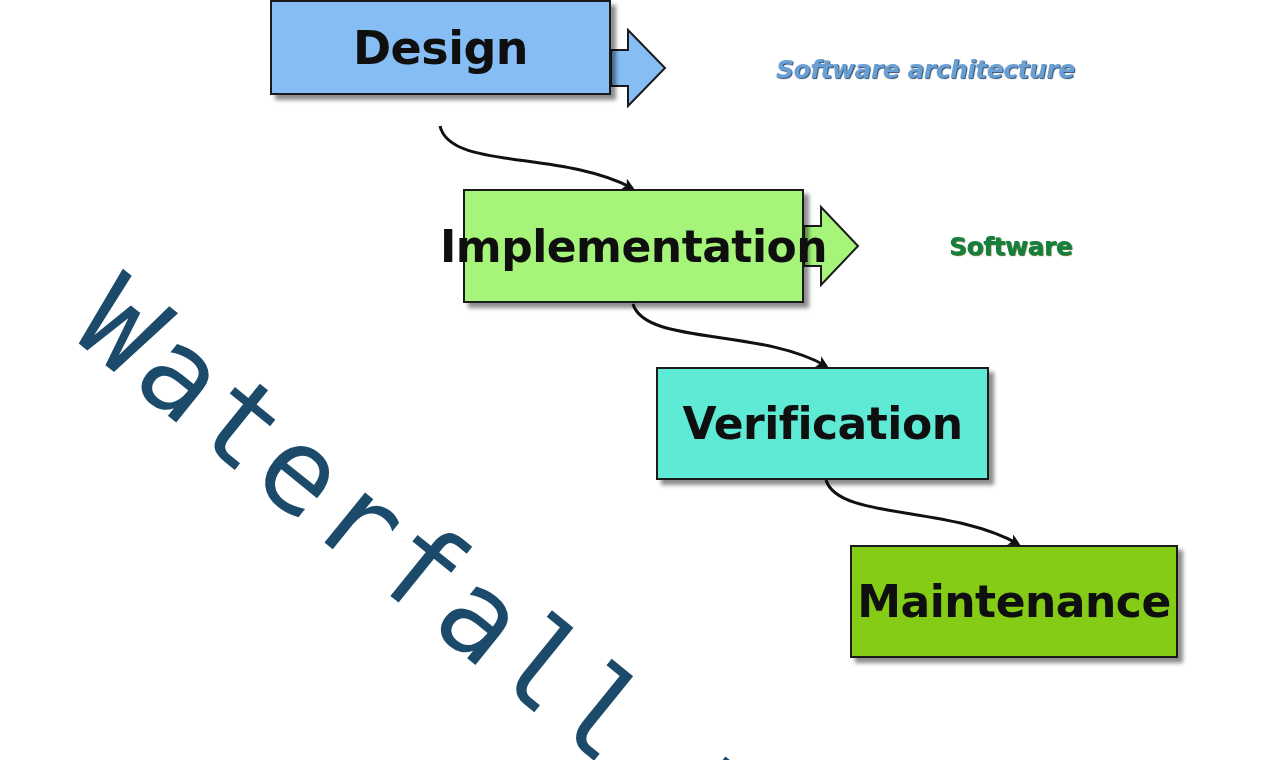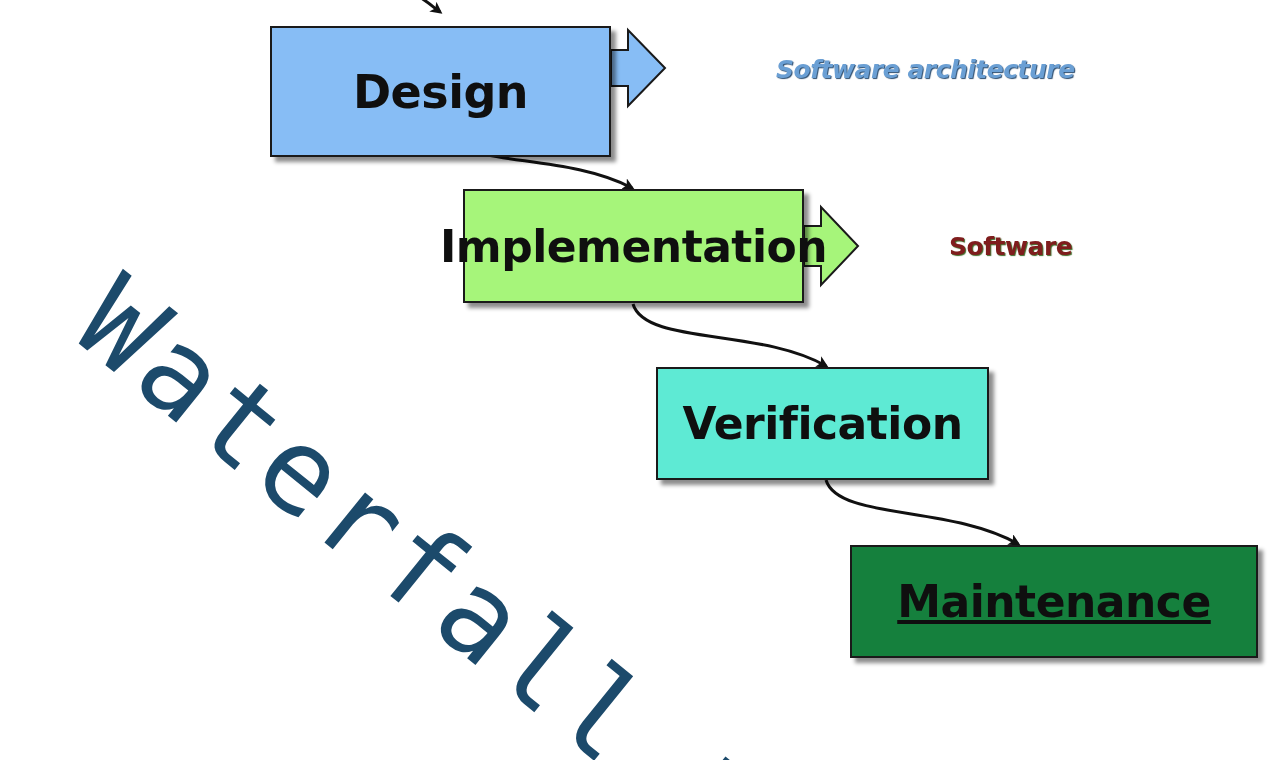--- a/index.html
+++ b/index.html
@@ -47,35 +47,35 @@
     <path d="M440,126 C450,170 560,150 632,188" stroke="#111" stroke-width="3" fill="none" marker-end="url(#ah)"></path>
 
     <path d="M633,304 C645,345 760,328 826,366" stroke="#111" stroke-width="3" fill="none" marker-end="url(#ah)"></path>
 
     <path d="M826,480 C838,520 950,505 1018,544" stroke="#111" stroke-width="3" fill="none" marker-end="url(#ah)"></path>
 
     <path d="M611,50 L628,50 L628,30 L665,68 L628,106 L628,86 L611,86 Z" fill="#87bdf5" stroke="#1a1a1a" stroke-width="2"></path>
     <path d="M804,226 L821,226 L821,207 L858,246 L821,285 L821,266 L804,266 Z" fill="#a6f57a" stroke="#1a1a1a" stroke-width="2"></path>
   </svg>
 
-  <div class="box" style="left:270px; top:26px; width:341px; height:131px; background:#87bdf5; font-size:46px;">
+  <div class="box" style="left:270px; top:0; width:341px; height:95px; background:#87bdf5; font-size:46px;">
     <span>Design</span>
   </div>
 
   <div class="box" style="left:463px; top:189px; width:341px; height:114px; background:#a6f57a; font-size:44px;justify-content:center;">
     <span>Implementation</span>
   </div>
 
   <div class="box" style="left:656px; top:367px; width:333px; height:113px; background:#5eead4; font-size:44px;">
     <span>Verification</span>
   </div>
 
-  <div class="box" style="left:850px; top:545px; width:408px; height:113px; background:#15803d; font-size:44px;text-decoration:underline;">
+  <div class="box" style="left:850px; top:545px; width:328px; height:113px; background:#84cc16; font-size:44px;">
     <span>Maintenance</span>
   </div>
 
   <div class="output-label" style="left:776px; top:55px; color:#6a9fd4; text-shadow:1px 1px 1px #2d4e70;font-style:italic;">Software architecture</div>
 
-  <div class="output-label" style="left:949px; top:232px; color:#7f1d1d; text-shadow:1px 1px 1px #3f6b28;">Software</div>
+  <div class="output-label" style="left:949px; top:232px; color:#15803d; text-shadow:1px 1px 1px #3f6b28;">Software</div>
 
   <div class="title" style="transform: translate(138px, 250px) rotate(39deg);">Waterfall Model</div>
 
 </div>
 
 </body></html>

